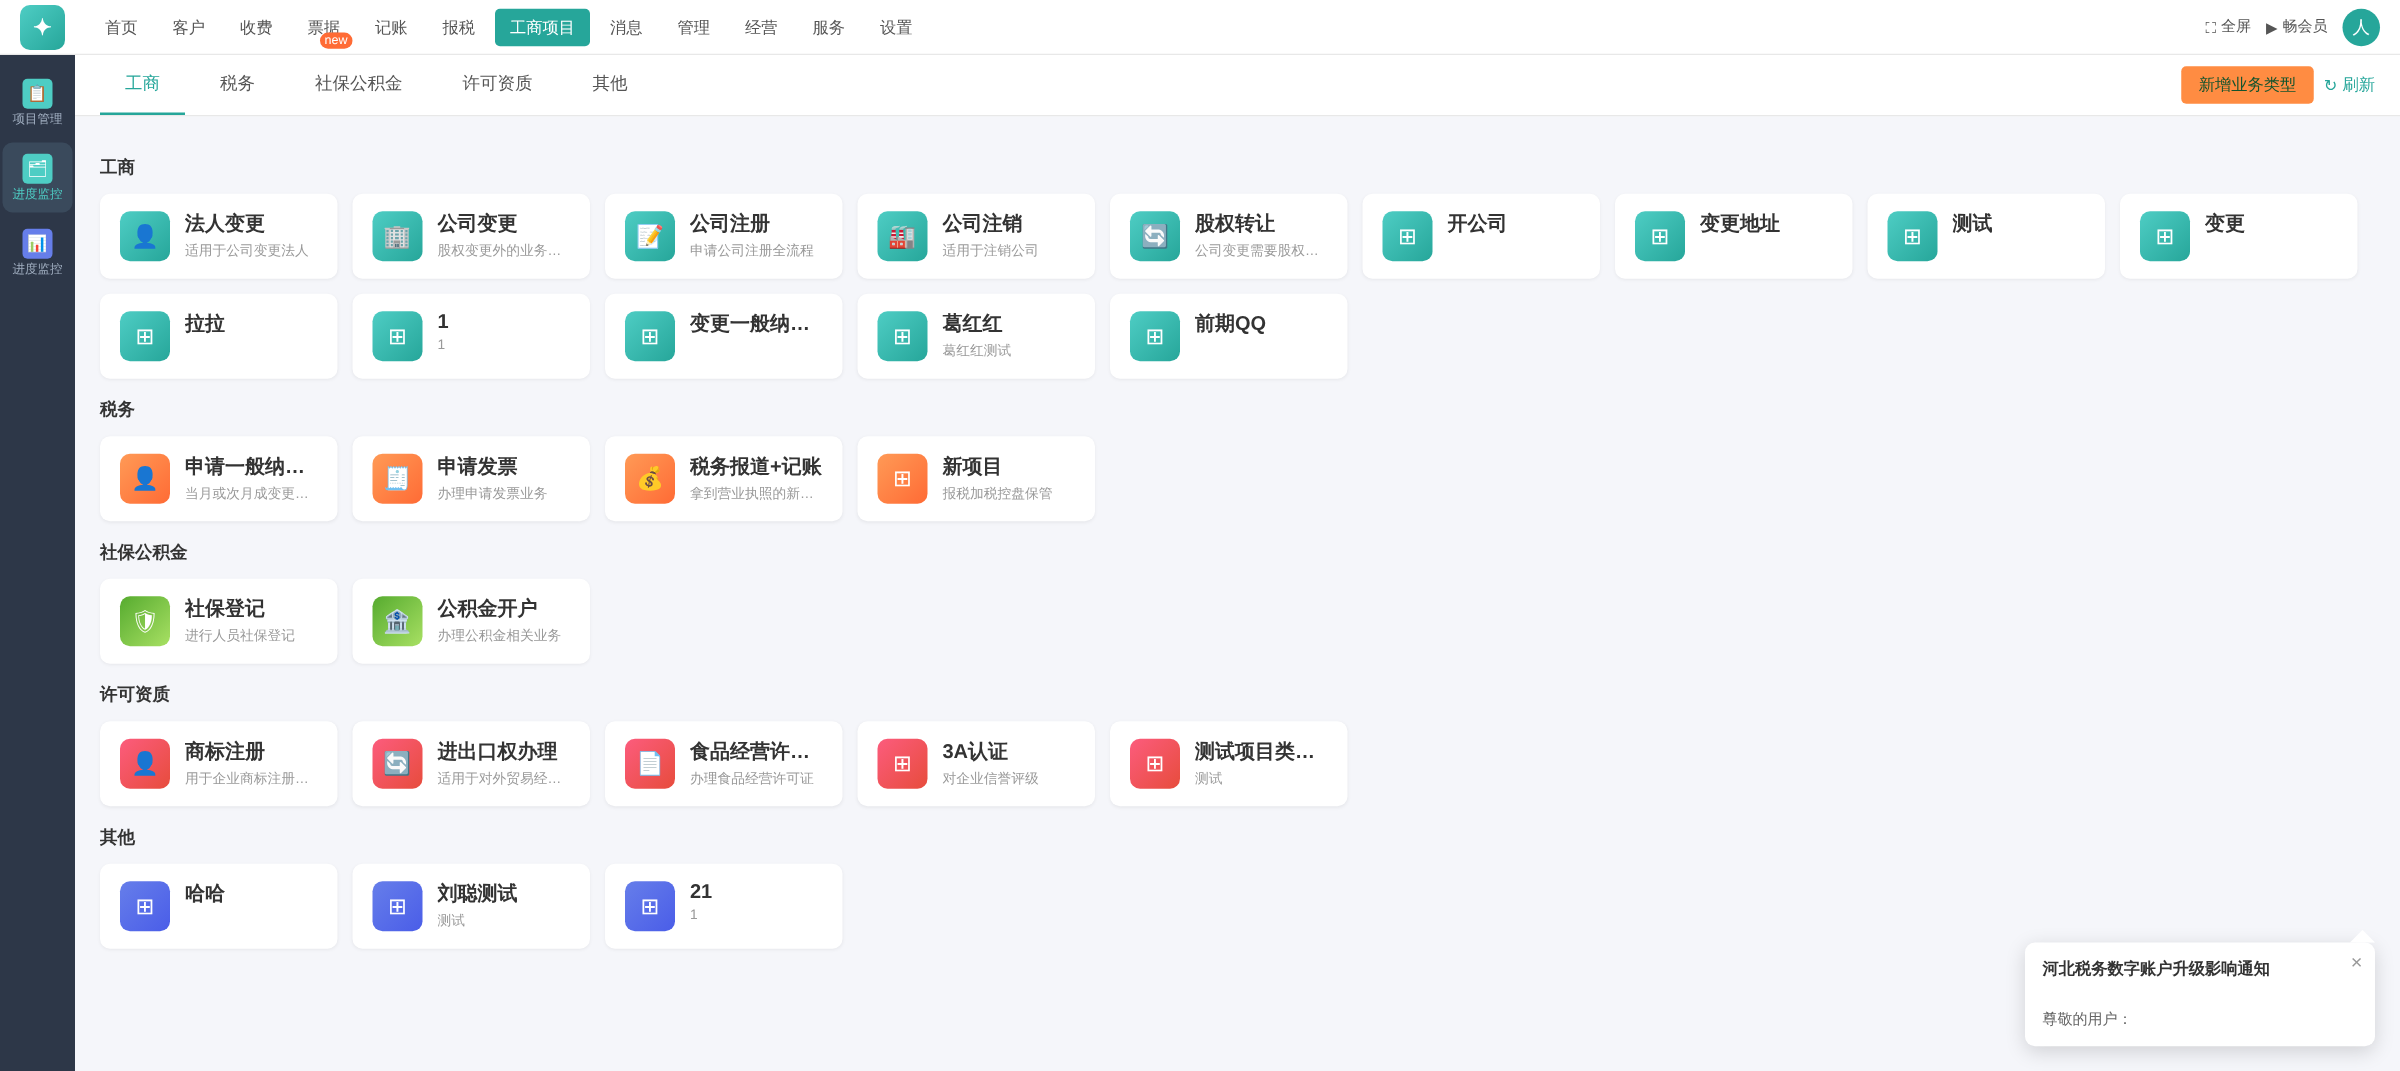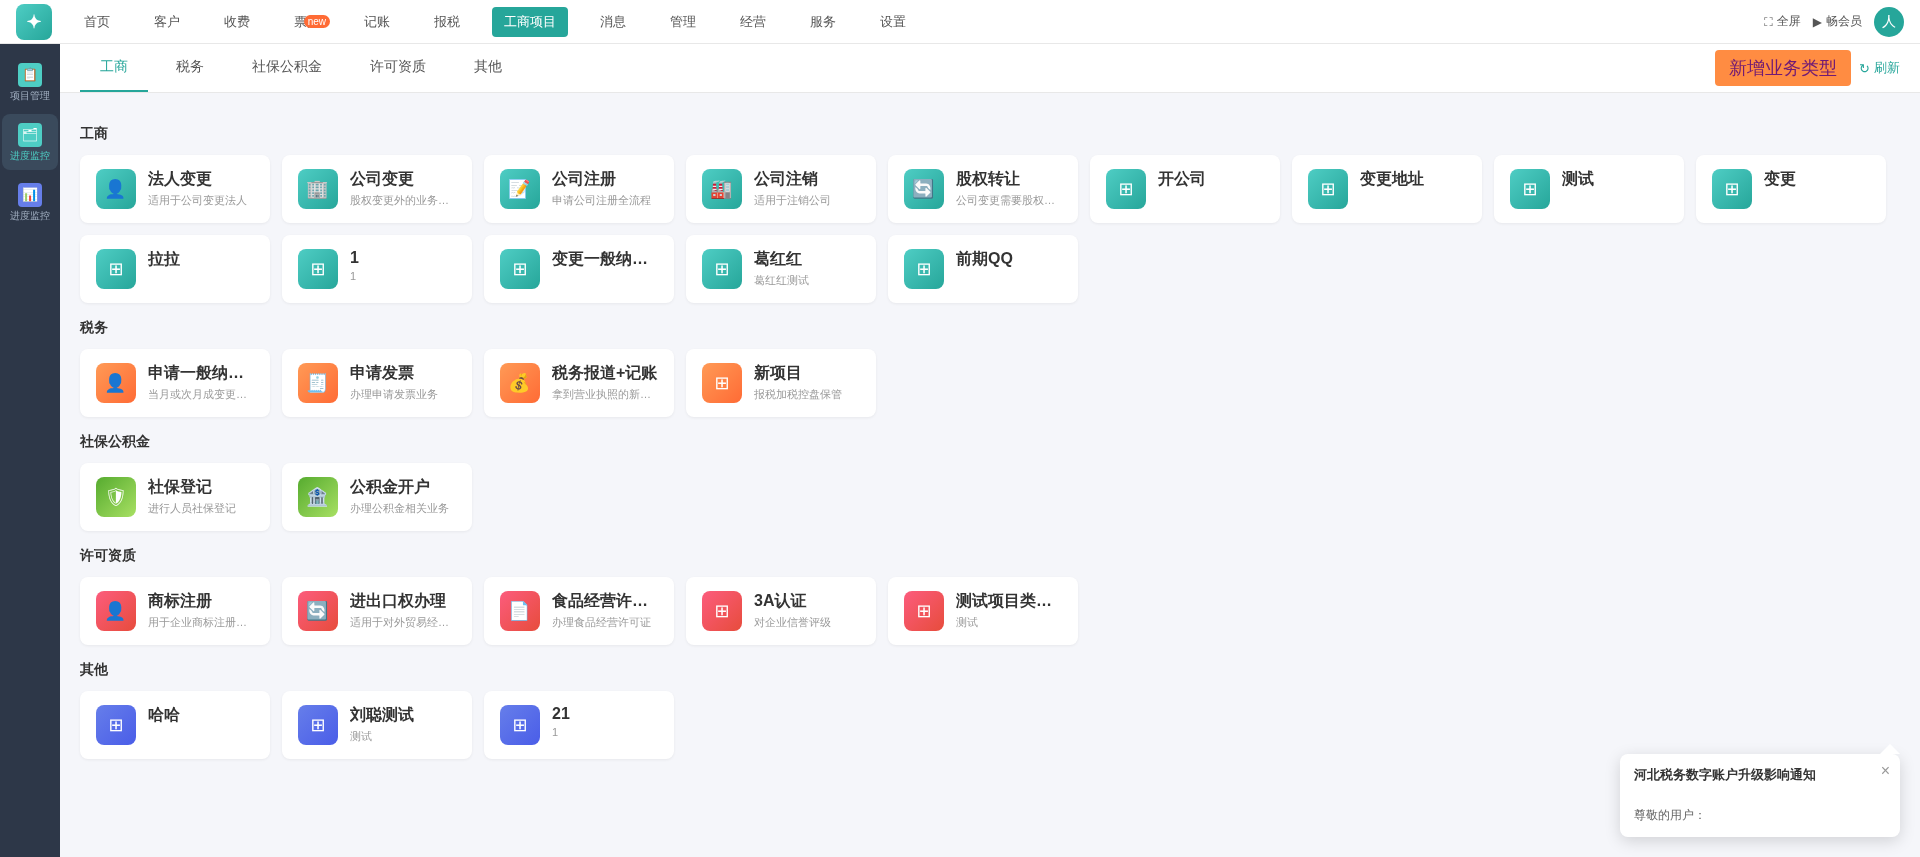--- a/index.html
+++ b/index.html
@@ -19,21 +19,21 @@
     }
     .top-nav-logo {
       width: 36px; height: 36px;
       background: linear-gradient(135deg, #4ecdc4, #26a69a);
       border-radius: 8px;
       display: flex; align-items: center; justify-content: center;
       color: white; font-size: 18px; font-weight: bold;
       margin-right: 20px;
     }
     .top-nav-items {
-      display: flex; gap: 20px; flex: 1;
+      display: flex; gap: 4px; flex: 1;
     }
     .nav-item {
       padding: 6px 12px;
       cursor: pointer;
       color: #555;
       border-radius: 4px;
       position: relative;
       font-size: 13px;
     }
     .nav-item.active {
@@ -41,21 +41,21 @@
       color: white;
       border-radius: 4px;
     }
     .nav-badge {
       background: #ff6b35;
       color: white;
       font-size: 10px;
       padding: 1px 4px;
       border-radius: 8px;
       position: absolute;
-      top: 8px; right: 2px;
+      top: 19px; right: 2px;
     }
     .top-nav-right {
       display: flex; align-items: center; gap: 12px;
     }
     .top-nav-right-item {
       display: flex; align-items: center; gap: 4px;
       cursor: pointer; color: #555; font-size: 12px;
     }
     .avatar {
       width: 30px; height: 30px;
@@ -125,26 +125,26 @@
     .tab-item.active {
       color: #26a69a;
       border-bottom: 2px solid #26a69a;
     }
     .tab-bar-actions {
       position: absolute; right: 20px; top: 50%; transform: translateY(-50%);
       display: flex; gap: 8px; align-items: center;
     }
     .btn-new-type {
       background: #ff8c42;
-      color: #701a75;
+      color: #14532d;
       border: none;
       padding: 6px 14px;
       border-radius: 4px;
       cursor: pointer;
-      font-size: 18px;
+      font-size: 13px;
       font-family: Liberation Mono, monospace;
     }
     .btn-refresh {
       background: none;
       border: none;
       cursor: pointer;
       color: #26a69a;
       font-size: 13px;
       display: flex; align-items: center; gap: 4px;
     }

